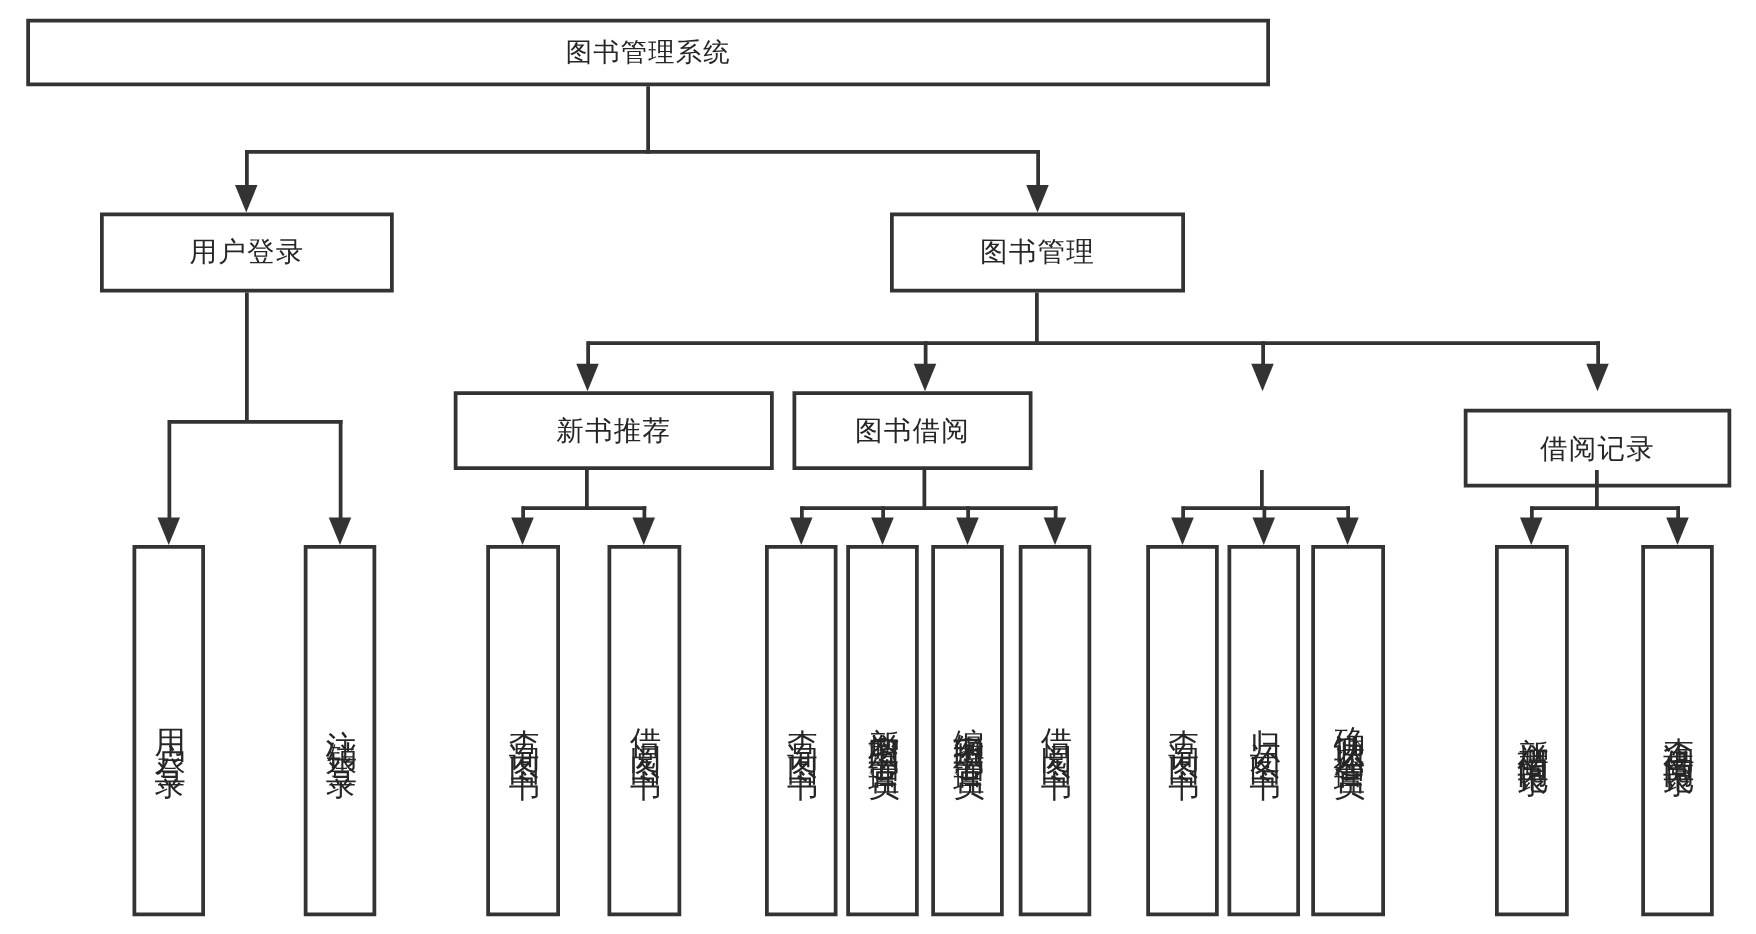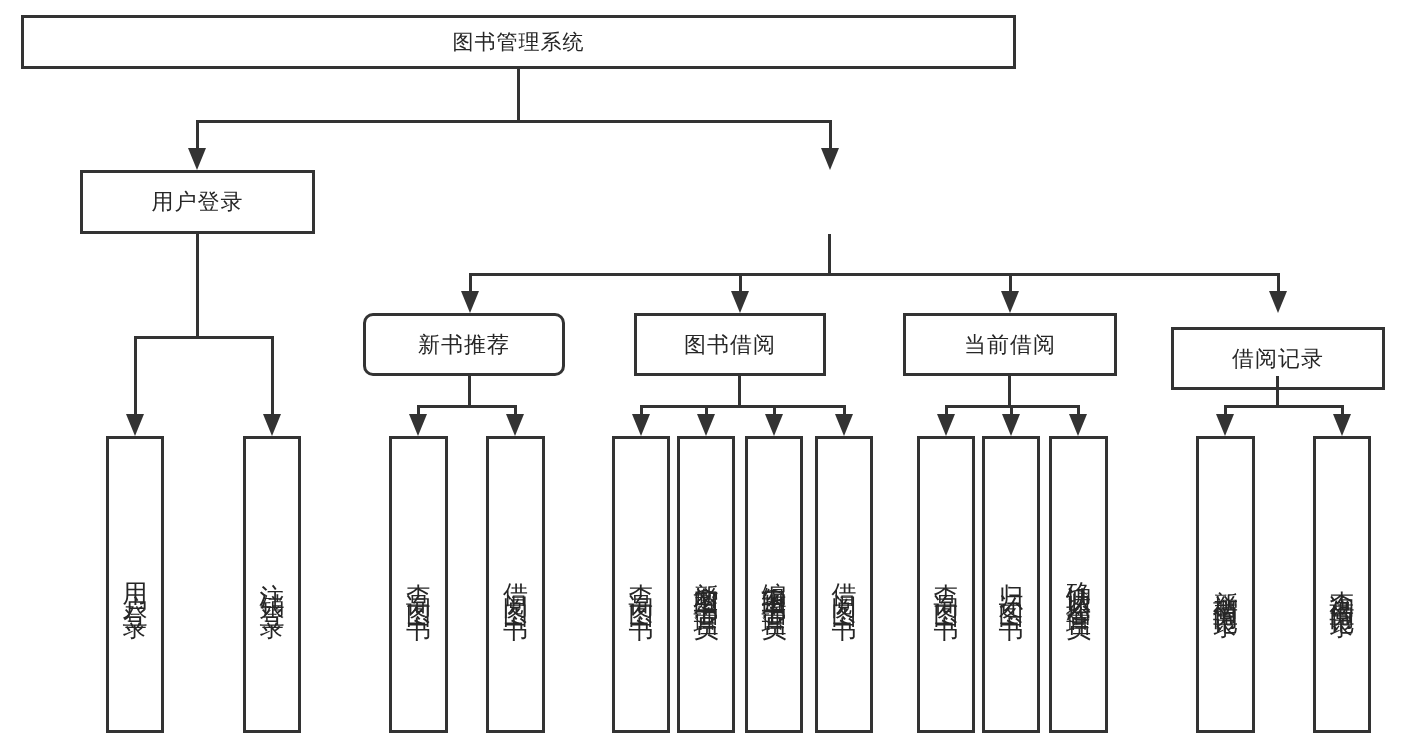--- a/index.html
+++ b/index.html
@@ -68,20 +68,21 @@
   <div class="arrow" style="left:188px; top:120px; height:50px;">
     <div class="shaft"></div>
       <div class="head"></div>
   </div>
   <div class="arrow" style="left:821px; top:120px; height:50px;">
     <div class="shaft"></div>
       <div class="head"></div>
   </div>
 
   <div class="node h" style="left:80px; top:170px; width:235px; height:64px;">用户登录</div>
+  <div class="node h" style="left:712px; top:170px; width:236px; height:64px;">图书管理</div>
 
   <div class="vline" style="left:196px; top:234px; height:104px;"></div>
   <div class="hline" style="left:135px; top:336px; width:139px;"></div>
   <div class="arrow" style="left:126px; top:336px; height:100px;">
     <div class="shaft"></div>
       <div class="head"></div>
   </div>
   <div class="arrow" style="left:263px; top:336px; height:100px;">
     <div class="shaft"></div>
       <div class="head"></div>
@@ -99,23 +100,22 @@
   </div>
   <div class="arrow" style="left:1001px; top:273px; height:40px;">
     <div class="shaft"></div>
       <div class="head"></div>
   </div>
   <div class="arrow" style="left:1269px; top:273px; height:40px;">
     <div class="shaft"></div>
       <div class="head"></div>
   </div>
 
-  <div class="node h" style="left:363px; top:313px; width:202px; height:63px;border-radius:10px;">新书推荐</div>
+  <div class="node h" style="left:363px; top:313px; width:256px; height:63px;">新书推荐</div>
   <div class="node h" style="left:634px; top:313px; width:192px; height:63px;">图书借阅</div>
-  <div class="node h" style="left:903px; top:313px; width:214px; height:63px;">当前借阅</div>
   <div class="node h" style="left:1171px; top:327px; width:214px; height:63px;">借阅记录</div>
 
   <div class="vline" style="left:468px; top:376px; height:32px;"></div>
   <div class="hline" style="left:418px; top:405px; width:99px;"></div>
   <div class="arrow" style="left:409px; top:405px; height:31px;">
     <div class="shaft"></div>
       <div class="head"></div>
   </div>
   <div class="arrow" style="left:506px; top:405px; height:31px;">
     <div class="shaft"></div>

